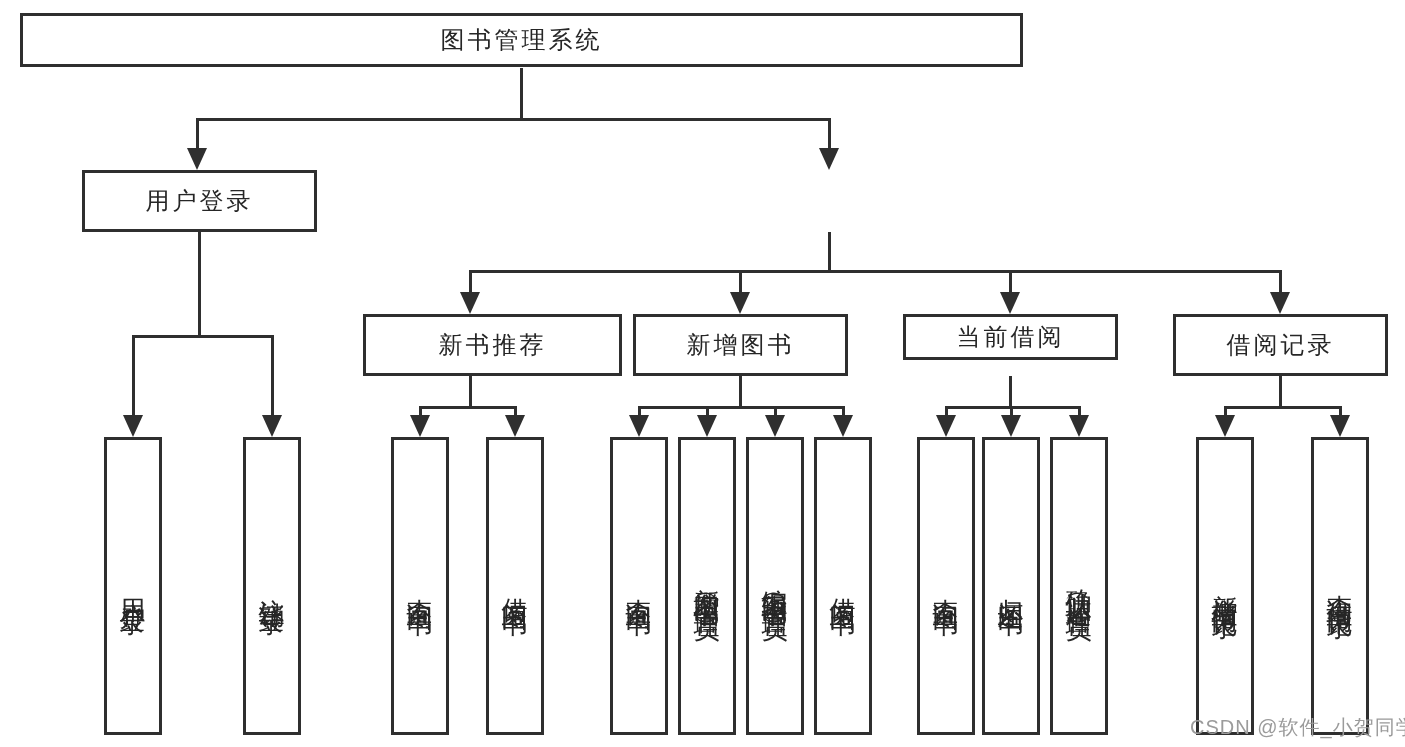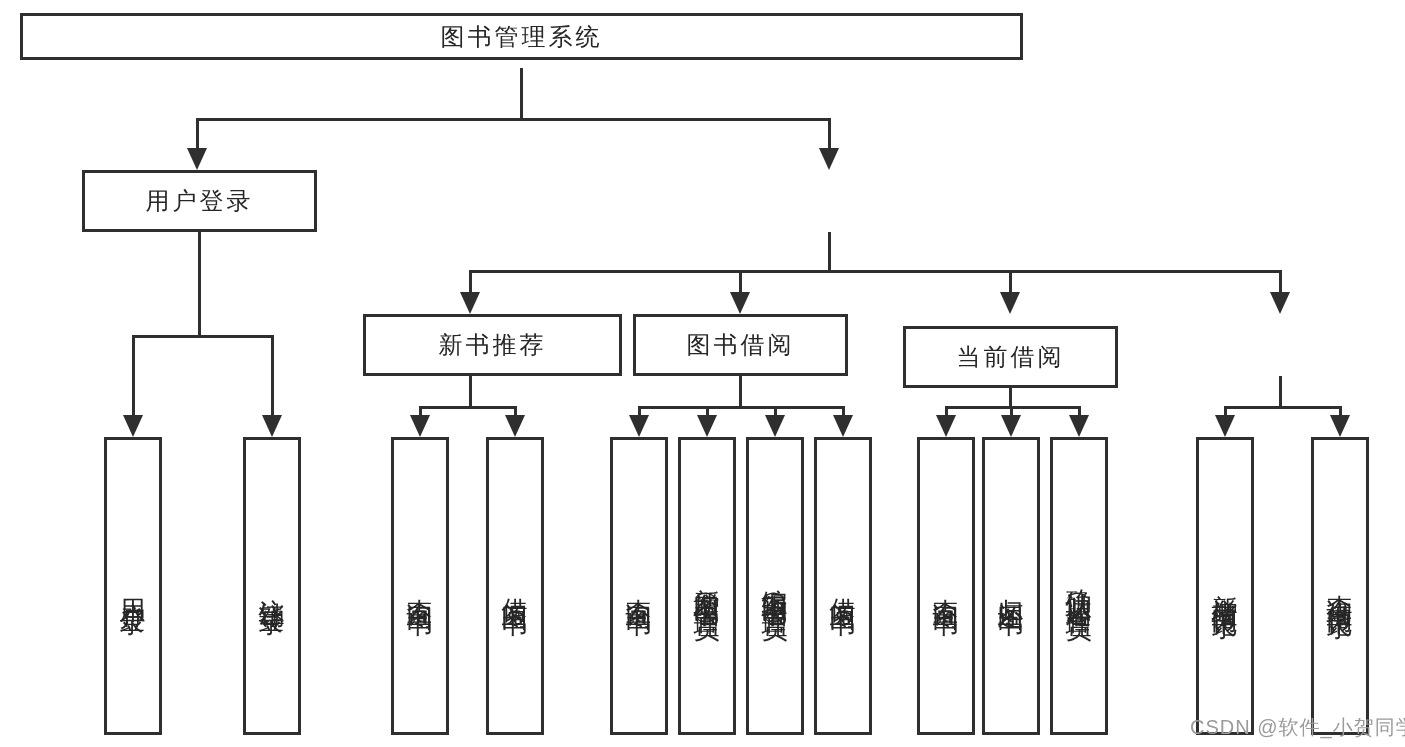--- a/index.html
+++ b/index.html
@@ -93,36 +93,39 @@
       <div class="vline" style="left: 1009.5px; top: 407px; width: 3px; height: 10px;"></div>
       <div class="arrow" style="left: 1001px; top: 415px;"></div>
       <div class="vline" style="left: 1077.5px; top: 407px; width: 3px; height: 10px;"></div>
       <div class="arrow" style="left: 1069px; top: 415px;"></div>
       <div class="vline" style="left: 1223.5px; top: 407px; width: 3px; height: 10px;"></div>
       <div class="arrow" style="left: 1215px; top: 415px;"></div>
       <div class="vline" style="left: 1338.5px; top: 407px; width: 3px; height: 10px;"></div>
       <div class="arrow" style="left: 1330px; top: 415px;"></div>
     </div>
 
-  <div class="hbox root-box" style="left:20px;top:13px;width:1003px;height:47px">
+  <div class="hbox root-box" style="left:20px;top:13px;width:1003px;height:54px">
     <span class="hlabel">图书管理系统</span>
   </div>
 
   <div class="hbox" style="left:82px;top:170px;width:235px;height:62px">
     <span class="hlabel">用户登录</span>
   </div>
 
   <div class="hbox" style="left:363px;top:314px;width:259px;height:62px">
     <span class="hlabel">新书推荐</span>
   </div>
   <div class="hbox" style="left:633px;top:314px;width:215px;height:62px">
-    <span class="hlabel">图书借阅</span>
+    <span class="hlabel">新增图书</span>
   </div>
-  <div class="hbox" style="left:903px;top:326px;width:215px;height:62px">
+  <div class="hbox" style="left:903px;top:314px;width:215px;height:46px">
     <span class="hlabel">当前借阅</span>
+  </div>
+  <div class="hbox" style="left:1173px;top:314px;width:215px;height:62px">
+    <span class="hlabel">借阅记录</span>
   </div>
 
   <div class="vbox" style="left:104px">
     <span class="vtext">用户登录</span>
   </div>
   <div class="vbox" style="left:243px">
     <span class="vtext">注销登录</span>
   </div>
 
   <div class="vbox" style="left:391px">

